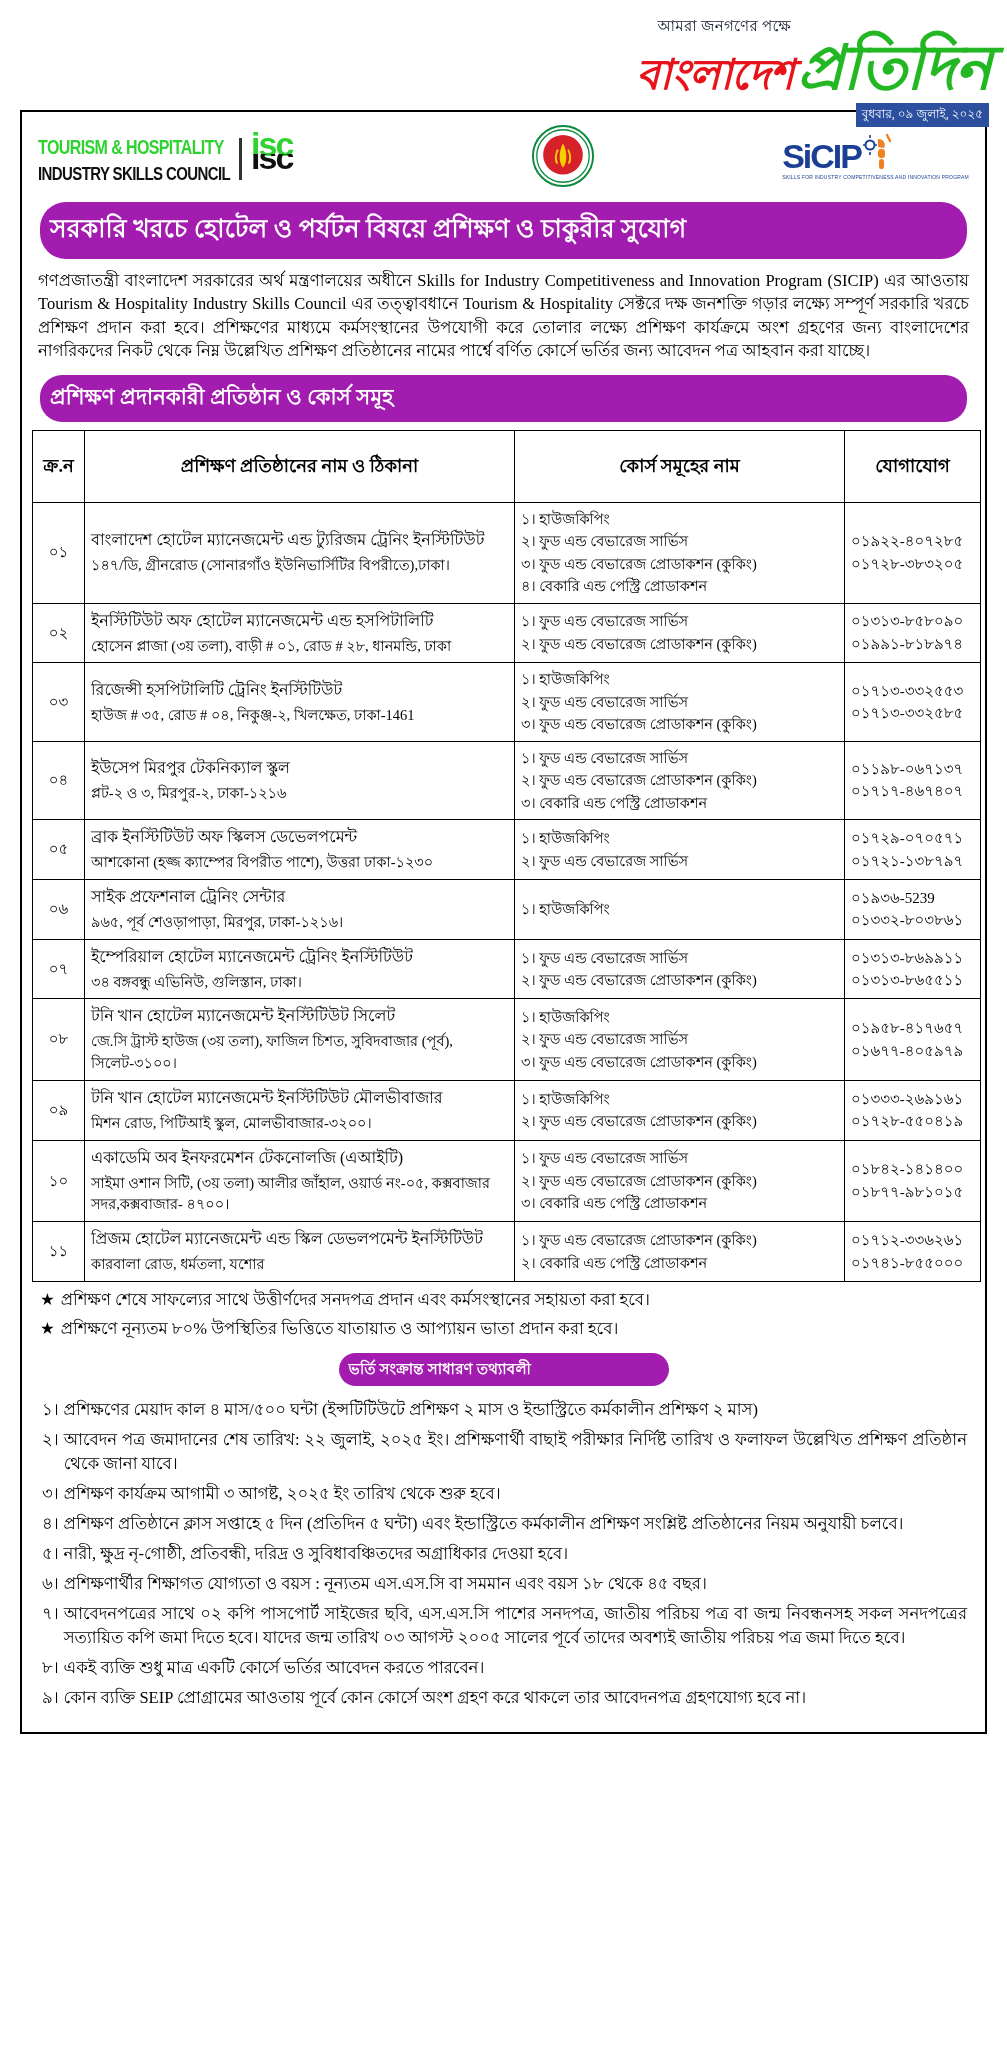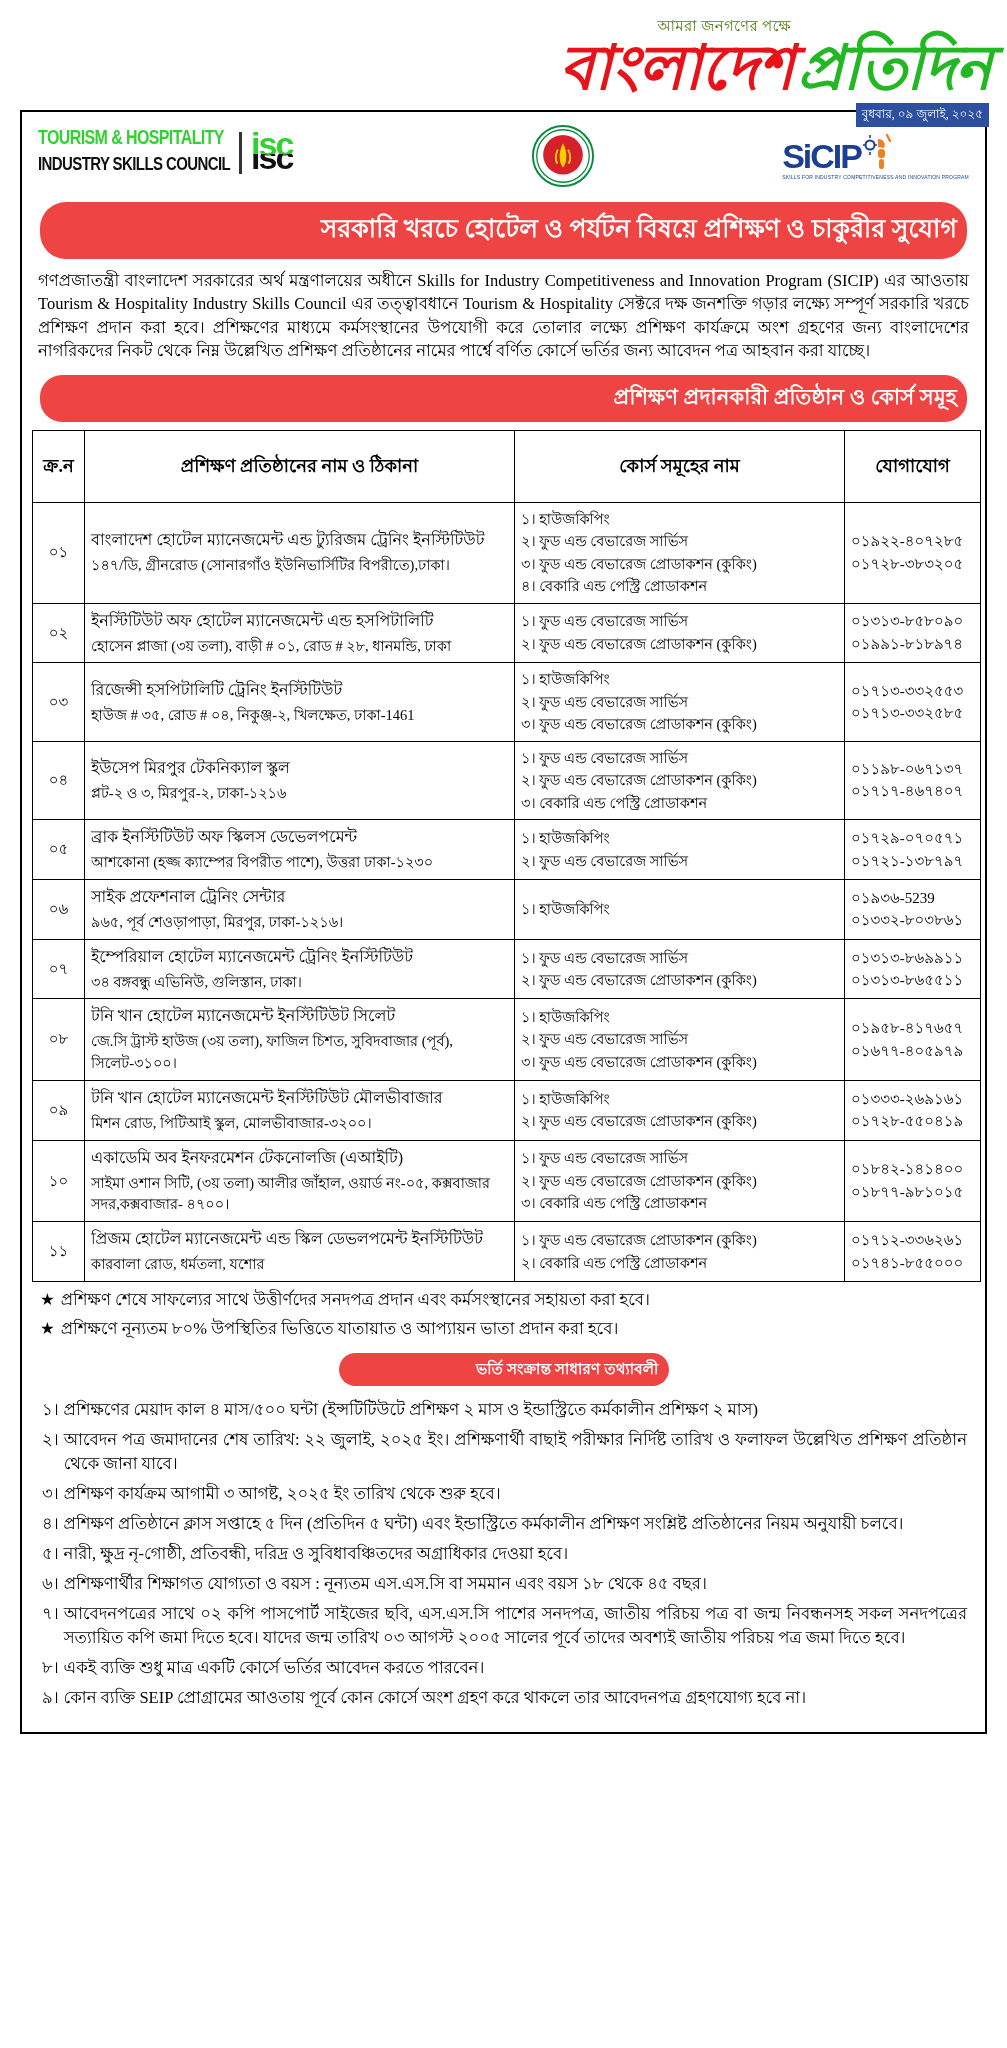--- a/index.html
+++ b/index.html
@@ -8,26 +8,26 @@
     background: #ffffff;
     font-family: "Liberation Serif", "DejaVu Serif", serif;
     color: #000;
   }
   .page { width: 1007px; position: relative; }
 
   
   .masthead { padding: 14px 0 4px 0; position: relative; height: 110px; }
   .mast-inner { text-align: right; padding-right: 16px; }
   .mast-tag {
-    font-size: 15px; color: #4d7c0f; letter-spacing: .3px;
+    font-size: 15px; color: #0f172a; letter-spacing: .3px;
     margin-right: 200px; margin-bottom: -2px;
   }
   .mast-title { line-height: 1; white-space: nowrap; }
   .mast-red {
-    font-size: 62px; font-weight: bold; color: #e8131a;
+    font-size: 42px; font-weight: bold; color: #e8131a;
     font-style: italic; letter-spacing: -1px;
   }
   .mast-green {
     font-size: 62px; font-weight: bold; color: #23b723;
     font-style: italic; letter-spacing: -1px;
   }
   .mast-date {
     display: inline-block; background: #2d4fa0; color: #fff;
     font-size: 12px; padding: 2px 6px; margin-top: 4px; margin-right: 2px;
   }
@@ -37,21 +37,21 @@
     border: 2px solid #000;
     margin: 0 20px 8px 20px;
     padding: 8px 10px 10px 10px;
   }
 
   
   .logorow {
     display: flex; align-items: center; justify-content: space-between;
     padding: 4px 6px 8px 6px;
   }
-  .logo-isc { display: flex; align-items: flex-start; gap: 6px; }
+  .logo-isc { display: flex; align-items: flex-end; gap: 6px; }
   .isc-words { line-height: 1.05; }
   .isc-l1 {
     font-family: "Liberation Sans", sans-serif; font-weight: bold;
     font-size: 16px; color: #2fd32f; letter-spacing: -.6px;
     transform: scaleY(1.25); transform-origin: left bottom; display: block;
   }
   .isc-l2 {
     font-family: "Liberation Sans", sans-serif; font-weight: bold;
     font-size: 15px; color: #111; letter-spacing: -.6px;
     transform: scaleY(1.25); transform-origin: left top; display: block;
@@ -77,22 +77,22 @@
     font-family: "Liberation Sans", sans-serif; font-weight: bold;
     font-size: 34px; color: #1b3f94; letter-spacing: -2px; line-height: .95;
   }
   .sicip-sub {
     font-size: 5px; color: #1b3f94; letter-spacing: .2px;
     font-family: "Liberation Sans", sans-serif; margin-top: 1px;
   }
 
   
   .pill {
-    background: #ef4444; color: #fff; border-radius: 26px;
-    text-align: right; font-weight: bold;
+    background: #a21caf; color: #fff; border-radius: 26px;
+    text-align: left; font-weight: bold;
     padding: 7px 10px; margin: 6px 8px 8px 8px;
     font-size: 25px; letter-spacing: .2px;
   }
   .pill.small { font-size: 21px; border-radius: 22px; padding: 6px 10px; }
   .pill.tiny {
     font-size: 15px; border-radius: 18px; padding: 4px 10px;
     width: 330px; margin-left: auto; margin-right: auto;
   }
 
   

